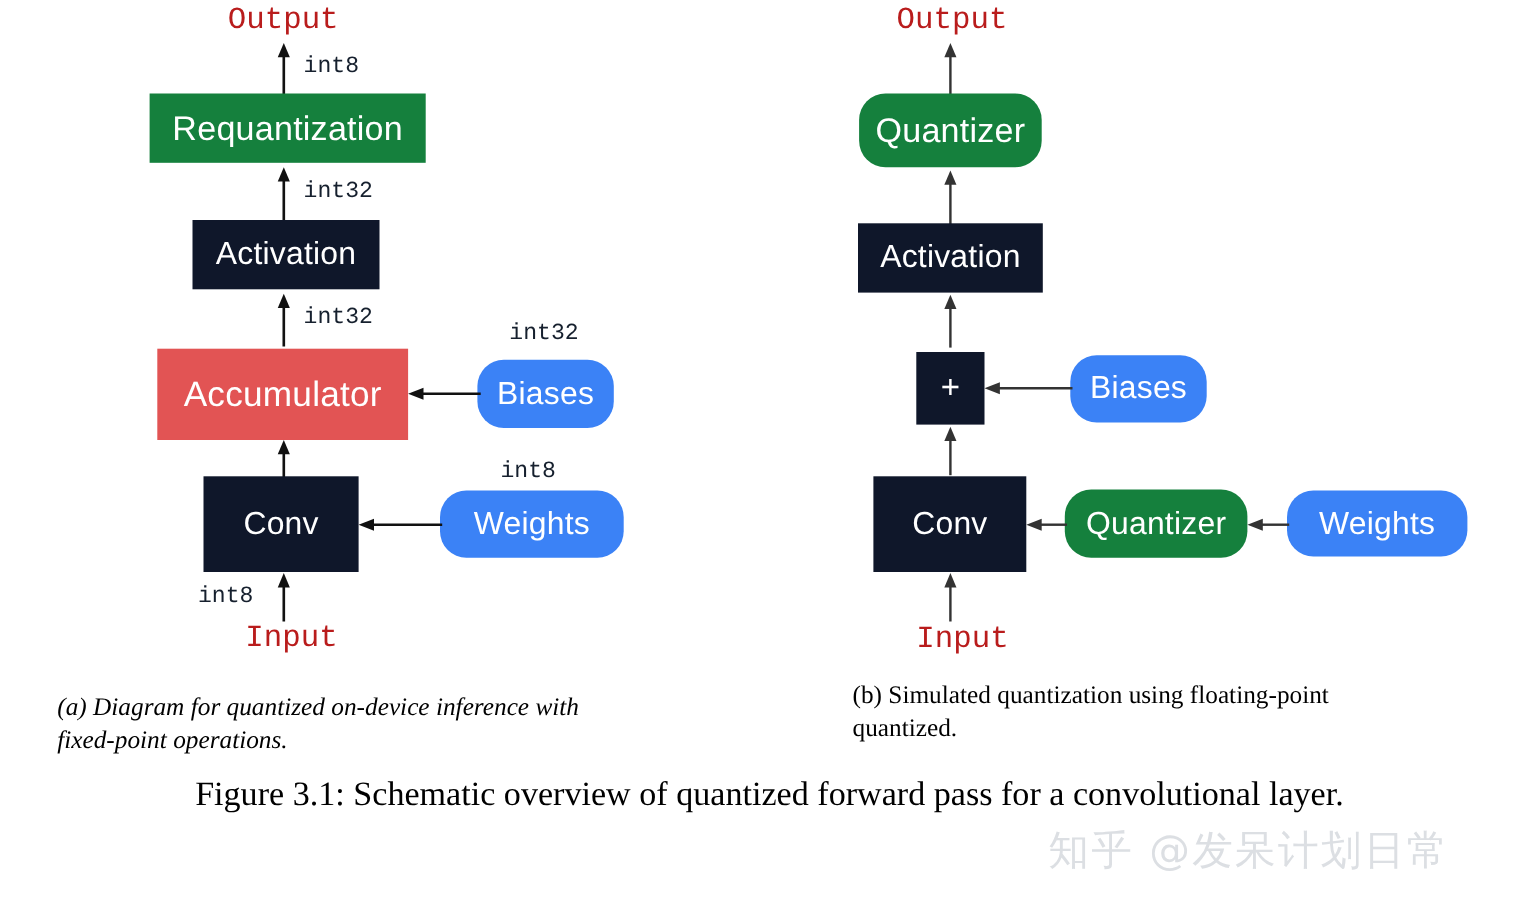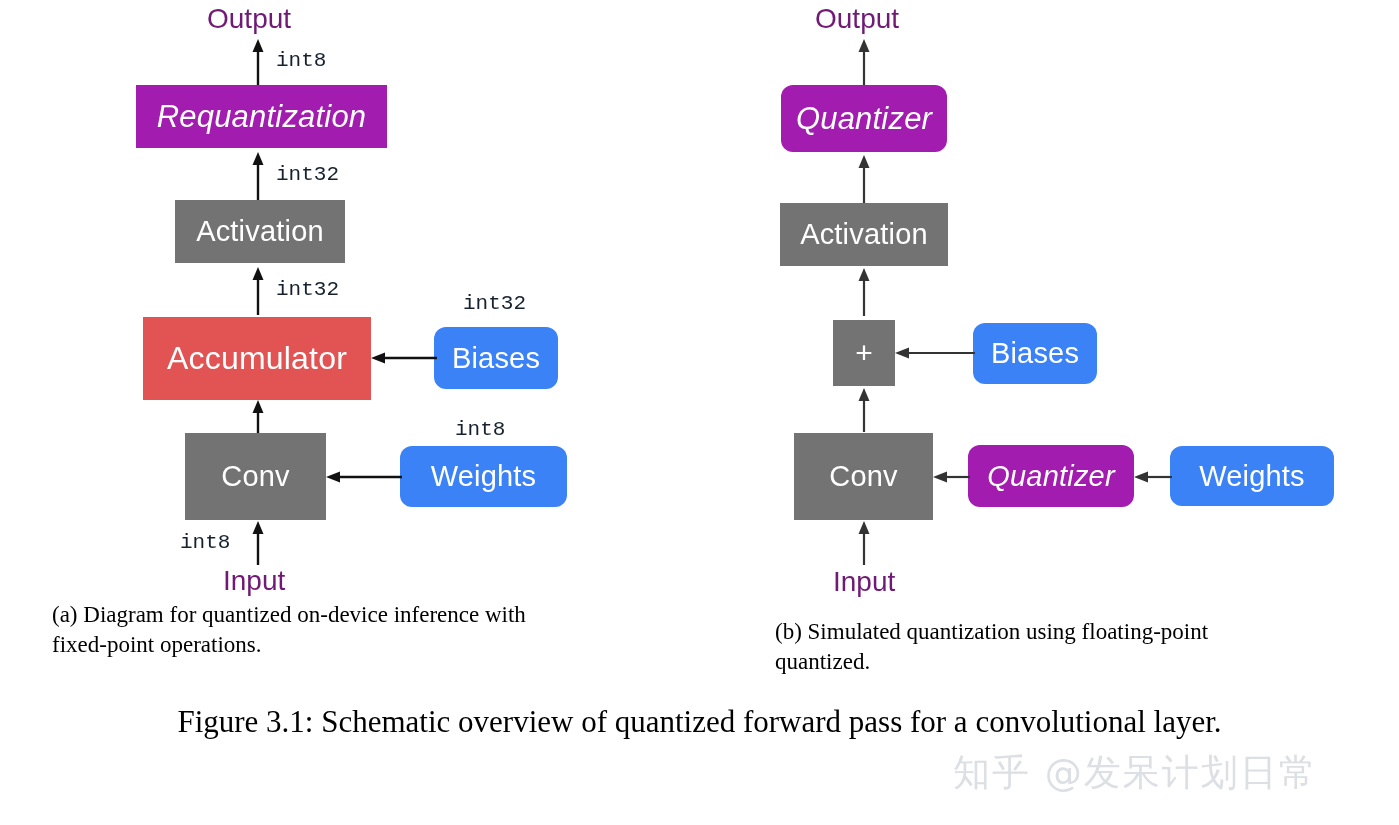--- a/index.html
+++ b/index.html
@@ -21,31 +21,31 @@
     display: flex;
     align-items: center;
     justify-content: center;
     color: #ffffff;
     font-family: "Liberation Sans", sans-serif;
     font-weight: 400;
     letter-spacing: 0.2px;
     box-sizing: border-box;
     white-space: nowrap;
   }
-  .n-dark   { background: #737373; }
-  .n-teal   { background: #a21caf; font-style: italic; }
+  .n-dark   { background: #0f172a; }
+  .n-teal   { background: #15803d; }
   .n-red    { background: #e25454; }
   .n-blue   { background: #3b82f6; }
-  .rounded  { border-radius: 12px; }
+  .rounded  { border-radius: 24px; }
 
   
   .tlabel {
     position: absolute;
-    color: #701a75;
-    font-family: Liberation Sans, sans-serif;
+    color: #b91c1c;
+    font-family: Liberation Mono, monospace;
     white-space: nowrap;
   }
   .mono {
     position: absolute;
     color: #16202e;
     font-family: "Liberation Mono", monospace;
     font-size: 21px;
     white-space: nowrap;
   }
 
@@ -219,21 +219,21 @@
 </div>
 
 <div class="arrow" style="left:854px; top:521px;">
   <svg width="20" height="44" viewBox="0 0 20 44">
     <line x1="10" y1="44" x2="10" y2="10" stroke="#333333" stroke-width="2.2"></line>
     <polygon points="10,0 4.5,13 15.5,13" fill="#333333"></polygon>
   </svg>
 </div>
 <div class="tlabel" style="left:833px; top:566px; font-size:28px;">Input</div>
 
-<div class="caption" style="left:52px; top:600px; width:640px;">
+<div class="caption" style="left:52px; top:628px; width:640px;font-style:italic;">
   <span>(a) Diagram for quantized on-device inference with</span><br>
   <span>fixed-point operations.</span>
 </div>
 
 <div class="caption" style="left:775px; top:617px; width:600px;">
   <span>(b) Simulated quantization using floating-point</span><br>
   <span>quantized.</span>
 </div>
 
 <div class="figcaption" style="left:0px; top:704px;">Figure 3.1: Schematic overview of quantized forward pass for a convolutional layer.</div>

